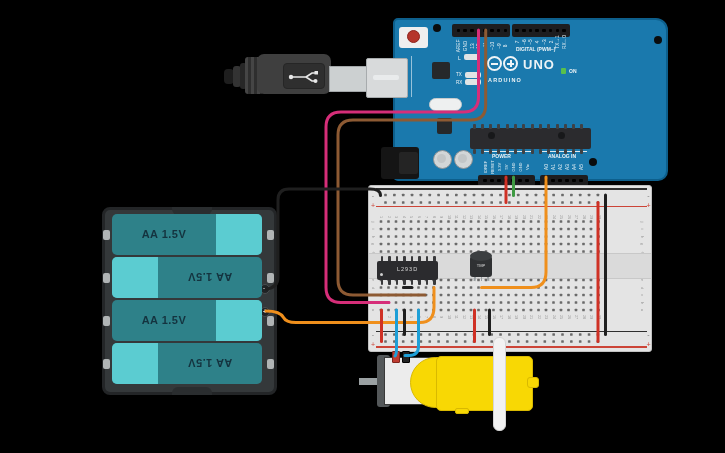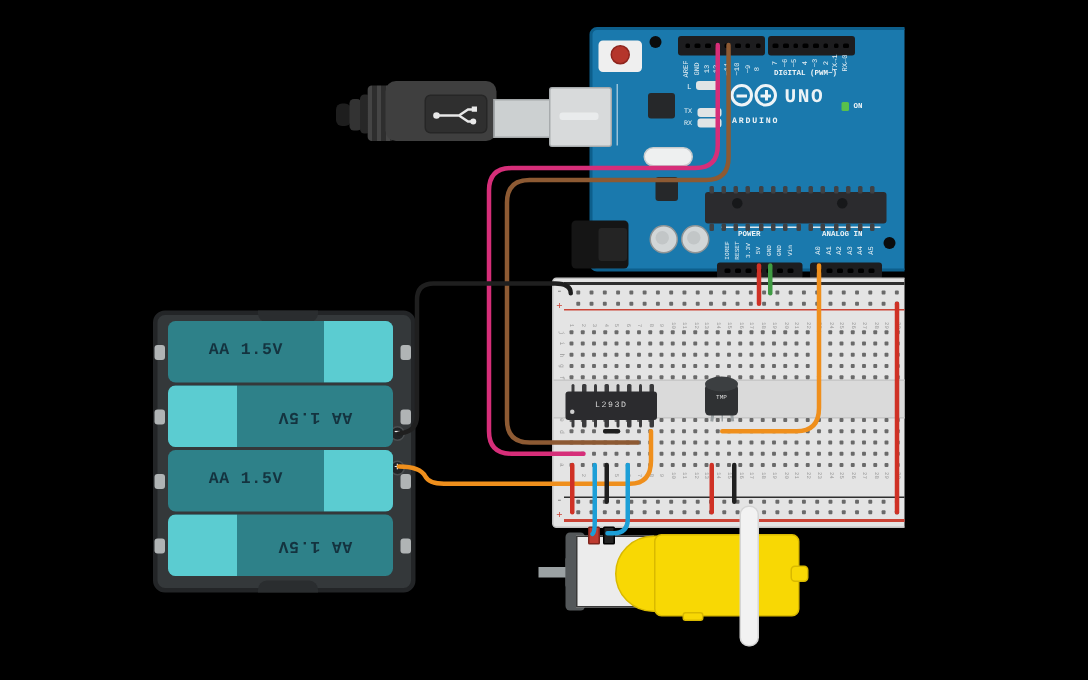--- a/index.html
+++ b/index.html
@@ -1,17 +1,17 @@
 <!DOCTYPE html>
 <html><head>
 <meta charset="utf-8">
 <style>
   html,body{margin:0;padding:0;background:#000;}
-  #stage{position:relative;width:603px;height:453px;background:#000;overflow:hidden;
-         font-family:Liberation Mono, monospace;}
+  #stage{position:relative;width:725px;height:453px;background:#000;overflow:hidden;
+         font-family:Liberation Sans, sans-serif;}
   .abs{position:absolute;}
   
   .ard-board{left:393px;top:18px;width:275px;height:163px;background:#1a79ad;
              border:2px solid #0d5f8c;border-radius:5px 12px 10px 5px;box-sizing:border-box;}
   .hole{background:#0a0c0d;border-radius:50%;}
   .hdr{background:#1d1d1f;border-radius:2px;}
   .wtxt{color:#ecf3f6;white-space:nowrap;}
   .reset-btn{left:399px;top:27px;width:29px;height:21px;background:#efefef;border-radius:3px;}
   .reset-cap{left:407px;top:30px;width:13px;height:13px;background:#b5352b;border:1px solid #8e241d;border-radius:50%;box-sizing:border-box;}
   .led-bar{background:#e0e4e5;border-radius:2px;}

